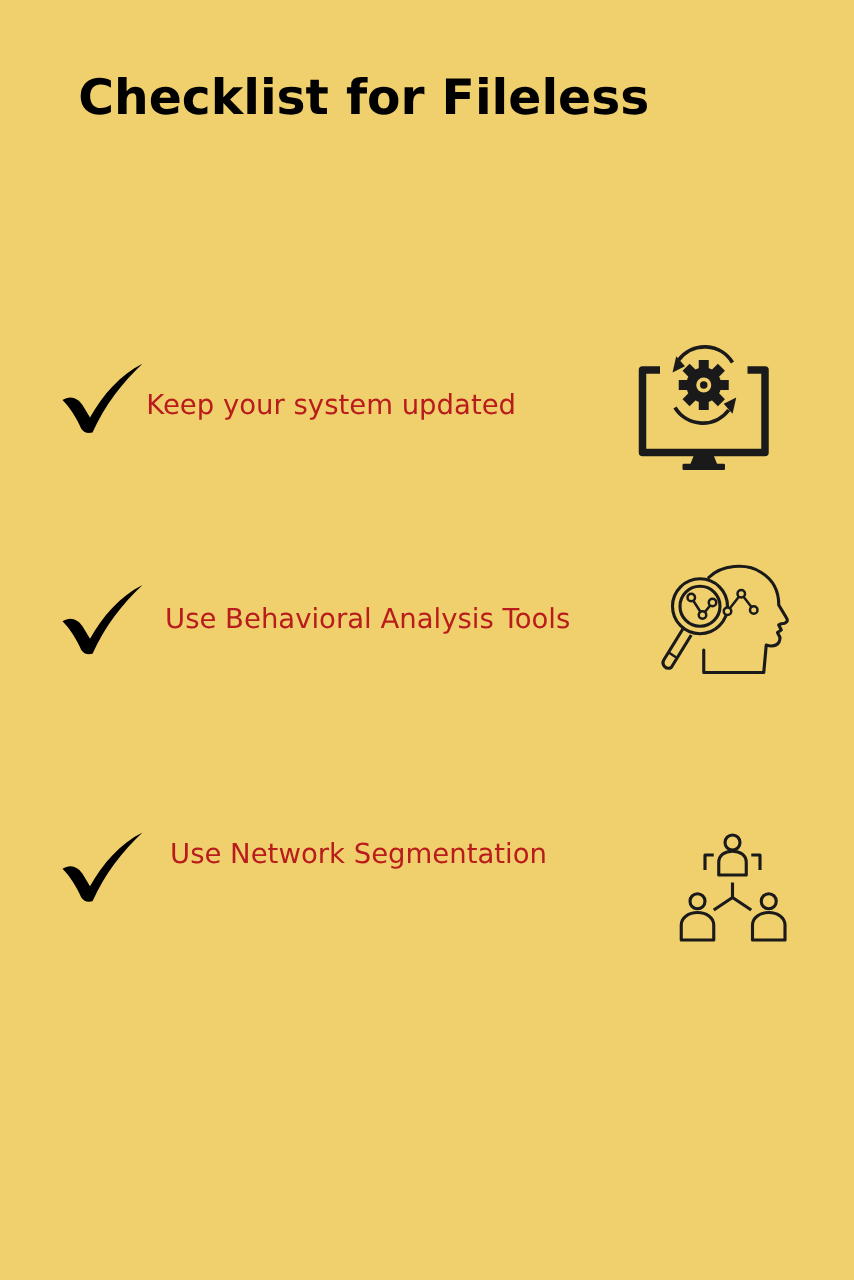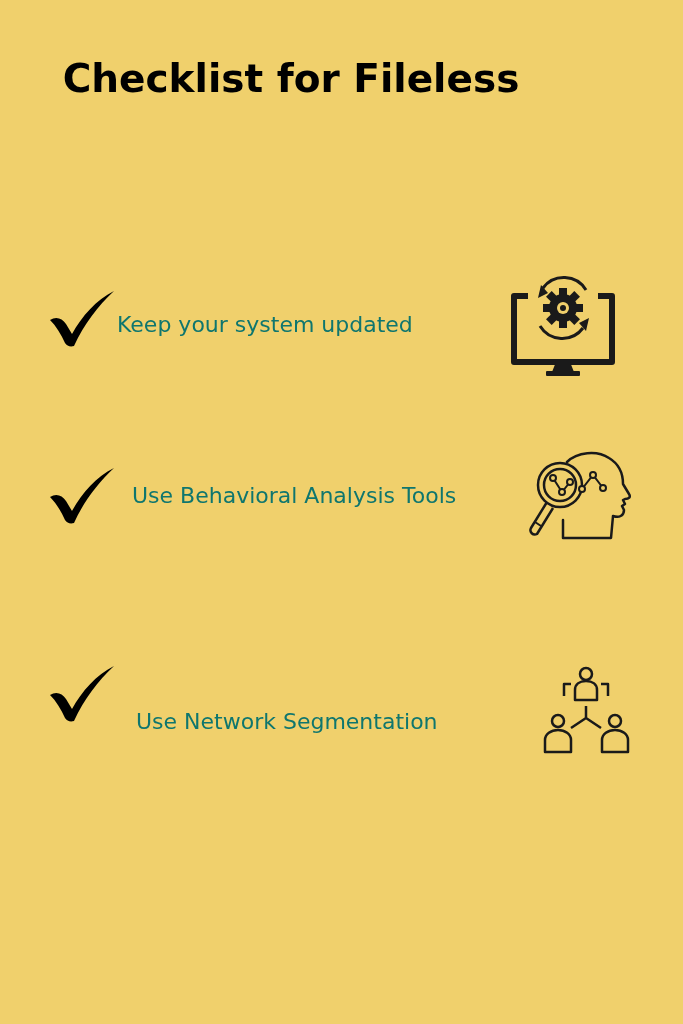--- a/index.html
+++ b/index.html
@@ -32,21 +32,21 @@
       position: absolute;
       width: 68px;
       height: 58px;
     }
     .item-text {
       position: absolute;
       font-family: "DejaVu Sans", sans-serif;
       font-size: 22px;
       line-height: 30px;
       white-space: nowrap;
-      color: #0f766e;
+      color: #b91c1c;
     }
     .icon {
       position: absolute;
     }
   </style>
 </head>
 <body>
 
 <div>
 
@@ -112,21 +112,21 @@
       <circle cx="57" cy="39" r="3" fill="#F0D06C" stroke="#1a1a1a" stroke-width="2"></circle>
       <circle cx="68" cy="25" r="3" fill="#F0D06C" stroke="#1a1a1a" stroke-width="2"></circle>
       <circle cx="78" cy="38" r="3" fill="#F0D06C" stroke="#1a1a1a" stroke-width="2"></circle>
     </svg>
   </div>
 
   <div>
     <svg class="check" style="left:48px; top:665px;" viewBox="0 0 68 58">
       <path d="M2 30 C8 26 14 28 18 34 L24 44 C34 26 48 10 66 1 C50 16 36 34 26 56 C22 57 19 56 17 53 C13 44 8 36 2 30 Z" fill="#000"></path>
     </svg>
-    <div class="item-text" style="left:136px; top:707px;">Use Network Segmentation</div>
+    <div class="item-text" style="left:136px; top:669px;">Use Network Segmentation</div>
     <svg class="icon" style="left:540px; top:664px;" width="92" height="92" viewBox="0 0 92 92">
       <g fill="none" stroke="#1a1a1a" stroke-width="2.5" stroke-linejoin="round">
 
         <circle cx="46" cy="10" r="6"></circle>
         <path d="M35 36 V26 C35 20 40 17 46 17 C52 17 57 20 57 26 V36 Z"></path>
 
         <path d="M24 32 V20 H31"></path>
         <path d="M68 32 V20 H61"></path>
 
         <path d="M46 42 V54 L31 64 M46 54 L61 64"></path>

